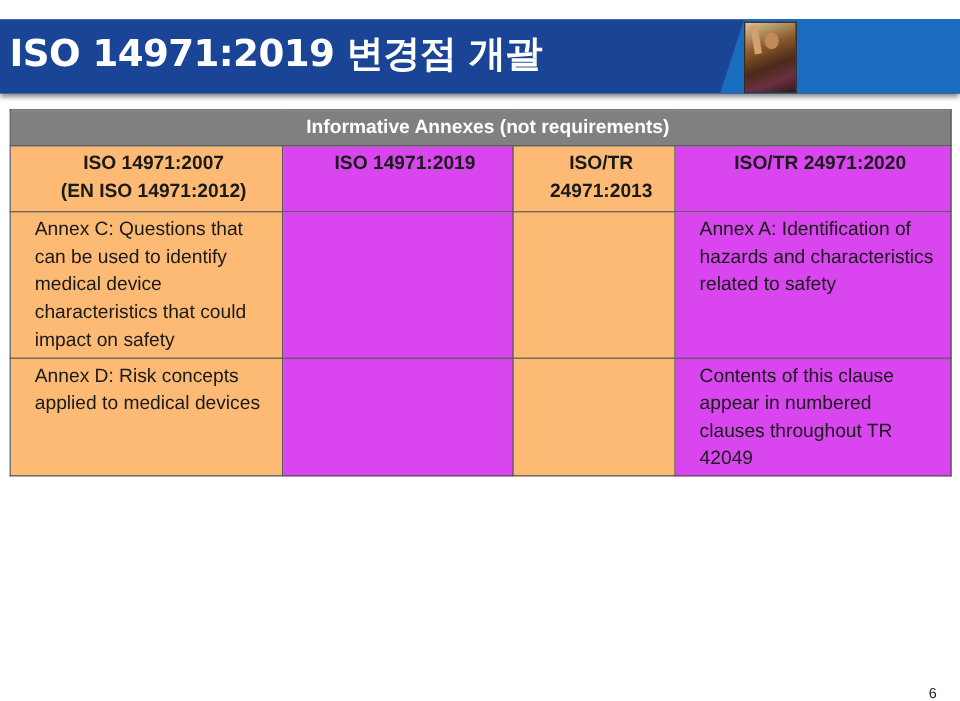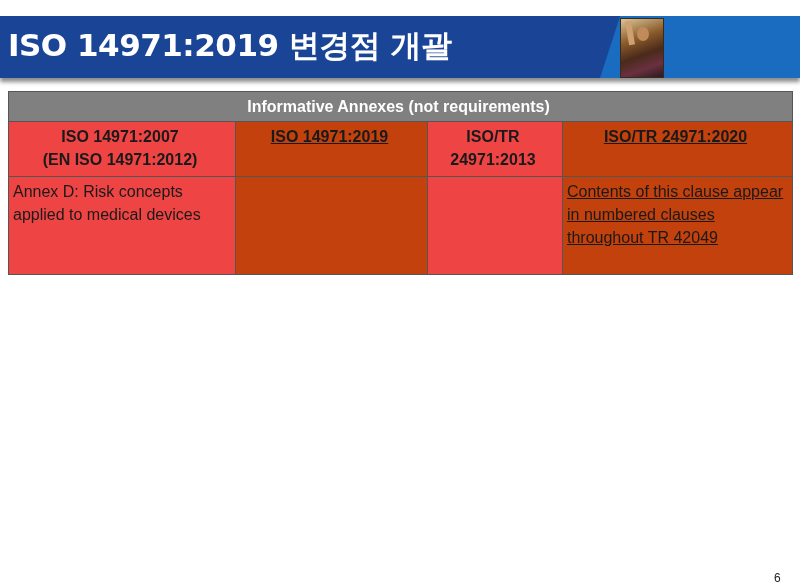--- a/index.html
+++ b/index.html
@@ -36,29 +36,29 @@
     .portrait .arm {
       position: absolute; left: 6px; top: 2px; width: 6px; height: 24px; background: #d0a070; transform: rotate(-10deg);
     }
     table.annex {
       position: absolute; left: 8px; top: 91px; width: 784px;
       border-collapse: collapse; table-layout: fixed;
       font-family: "Liberation Sans", sans-serif; color: #1a1a1a;
     }
     table.annex td, table.annex th {
       border: 1px solid #555555; vertical-align: top;
-      font-size: 16px; line-height: 23px; padding: 3px 8px 0 4px;
+      font-size: 16px; line-height: 23px; padding: 3px 8px 0 20px;
     }
     th.banner {
       background: #808080; color: #ffffff; font-weight: bold; text-align: center;
       height: 26px; padding: 2px 8px 0 8px; font-size: 16px;
     }
     th.col-head { font-weight: bold; text-align: center; height: 51px; }
-    .w { background: #ef4444; }
-    .g { background: #c2410c; text-decoration: underline; }
+    .w { background: #fdba74; }
+    .g { background: #d946ef; }
     tr.r1 td { height: 98px; }
     tr.r2 td { height: 72px; }
     tr.r3 td { height: 118px; }
     tr.r4 td { height: 94px; }
     .page-num {
       position: absolute; left: 774px; top: 572px; font-size: 12px; color: #222; line-height: 12px;
     }
   </style>
 </head>
 <body>
@@ -92,20 +92,26 @@
       <div>ISO 14971:2019</div>
     </th>
     <th class="col-head w">
       <div>ISO/TR</div>
       <div>24971:2013</div>
     </th>
     <th class="col-head g">
       <div>ISO/TR 24971:2020</div>
     </th>
   </tr>
+  <tr class="r3">
+    <td class="w">Annex C: Questions that can be used to identify medical device characteristics that could impact on safety</td>
+    <td class="g"></td>
+    <td class="w"></td>
+    <td class="g">Annex A: Identification of hazards and characteristics related to safety</td>
+  </tr>
   <tr class="r4">
     <td class="w">Annex D: Risk concepts applied to medical devices</td>
     <td class="g"></td>
     <td class="w"></td>
     <td class="g">Contents of this clause appear in numbered clauses throughout TR 42049</td>
   </tr>
 </tbody>
   </table>
 
 <div class="page-num">6</div>

